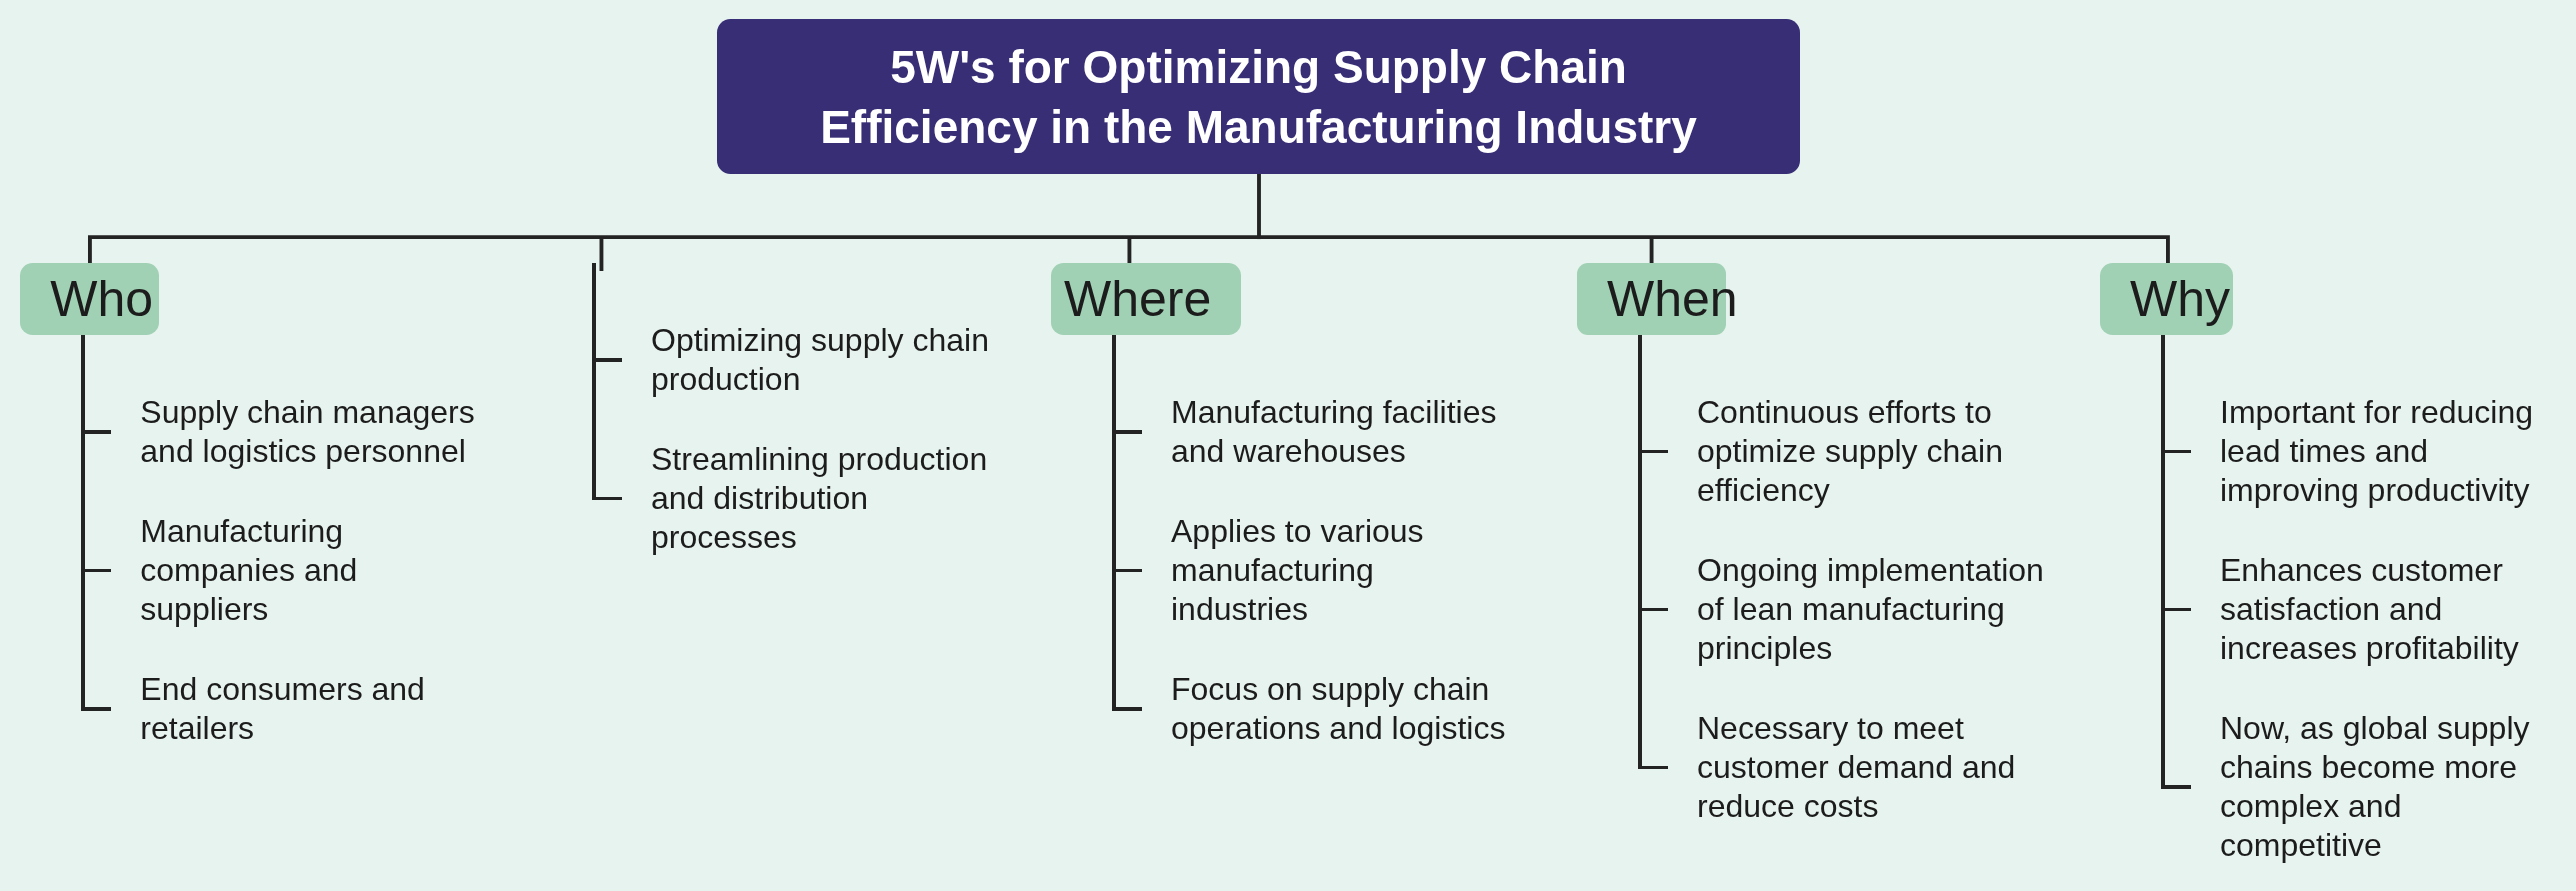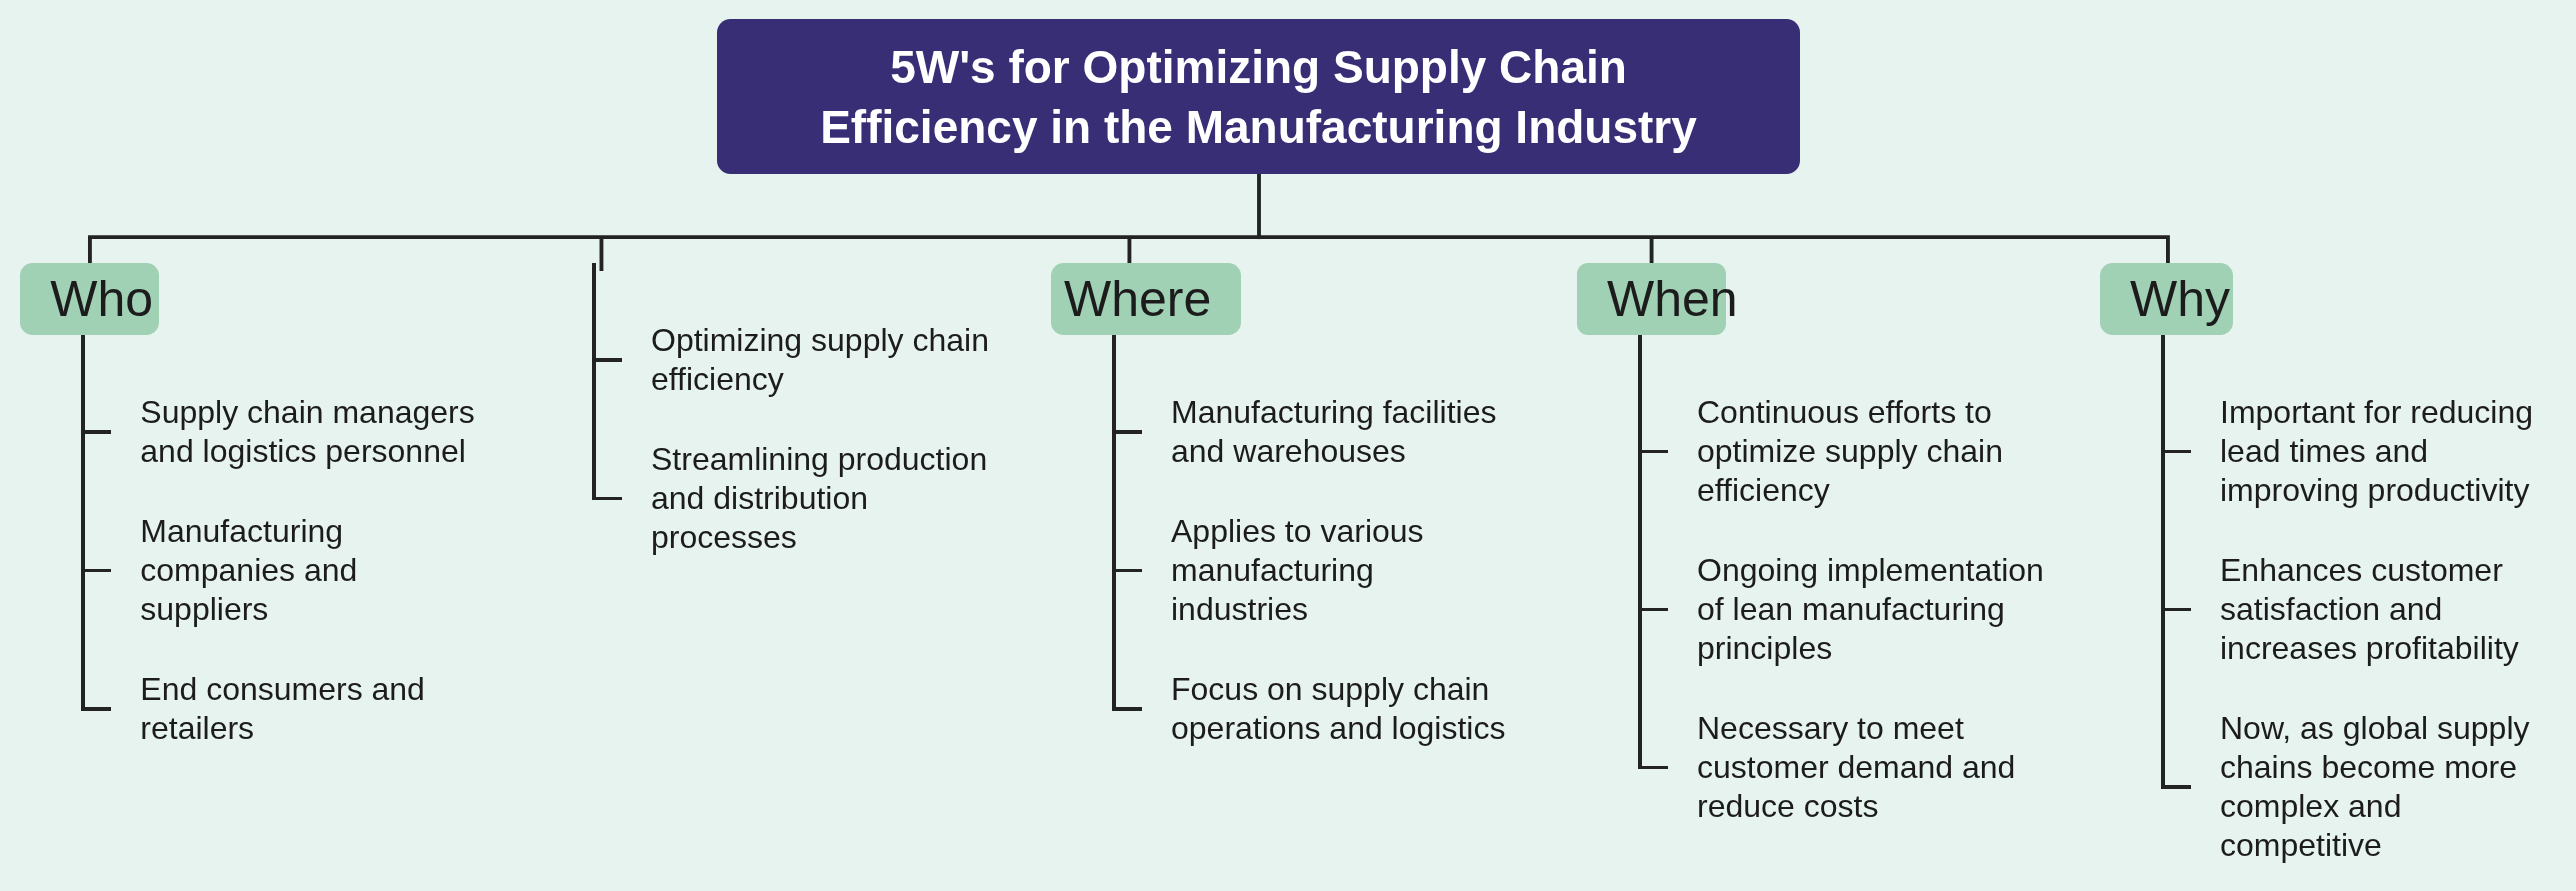--- a/index.html
+++ b/index.html
@@ -104,21 +104,21 @@
       <div class="item">Manufacturing
 companies and suppliers</div>
       <div class="item">End consumers and
 retailers</div>
     </div>
   </div>
 
   <div class="branch b1">
     <div class="items">
       <div class="item">Optimizing supply chain
-efficiency</div>
+production</div>
       <div class="item">Streamlining production
 and distribution
 processes</div>
     </div>
   </div>
 
   <div class="branch b2">
     <div class="branch-box">
       <span>Where</span>
     </div>

